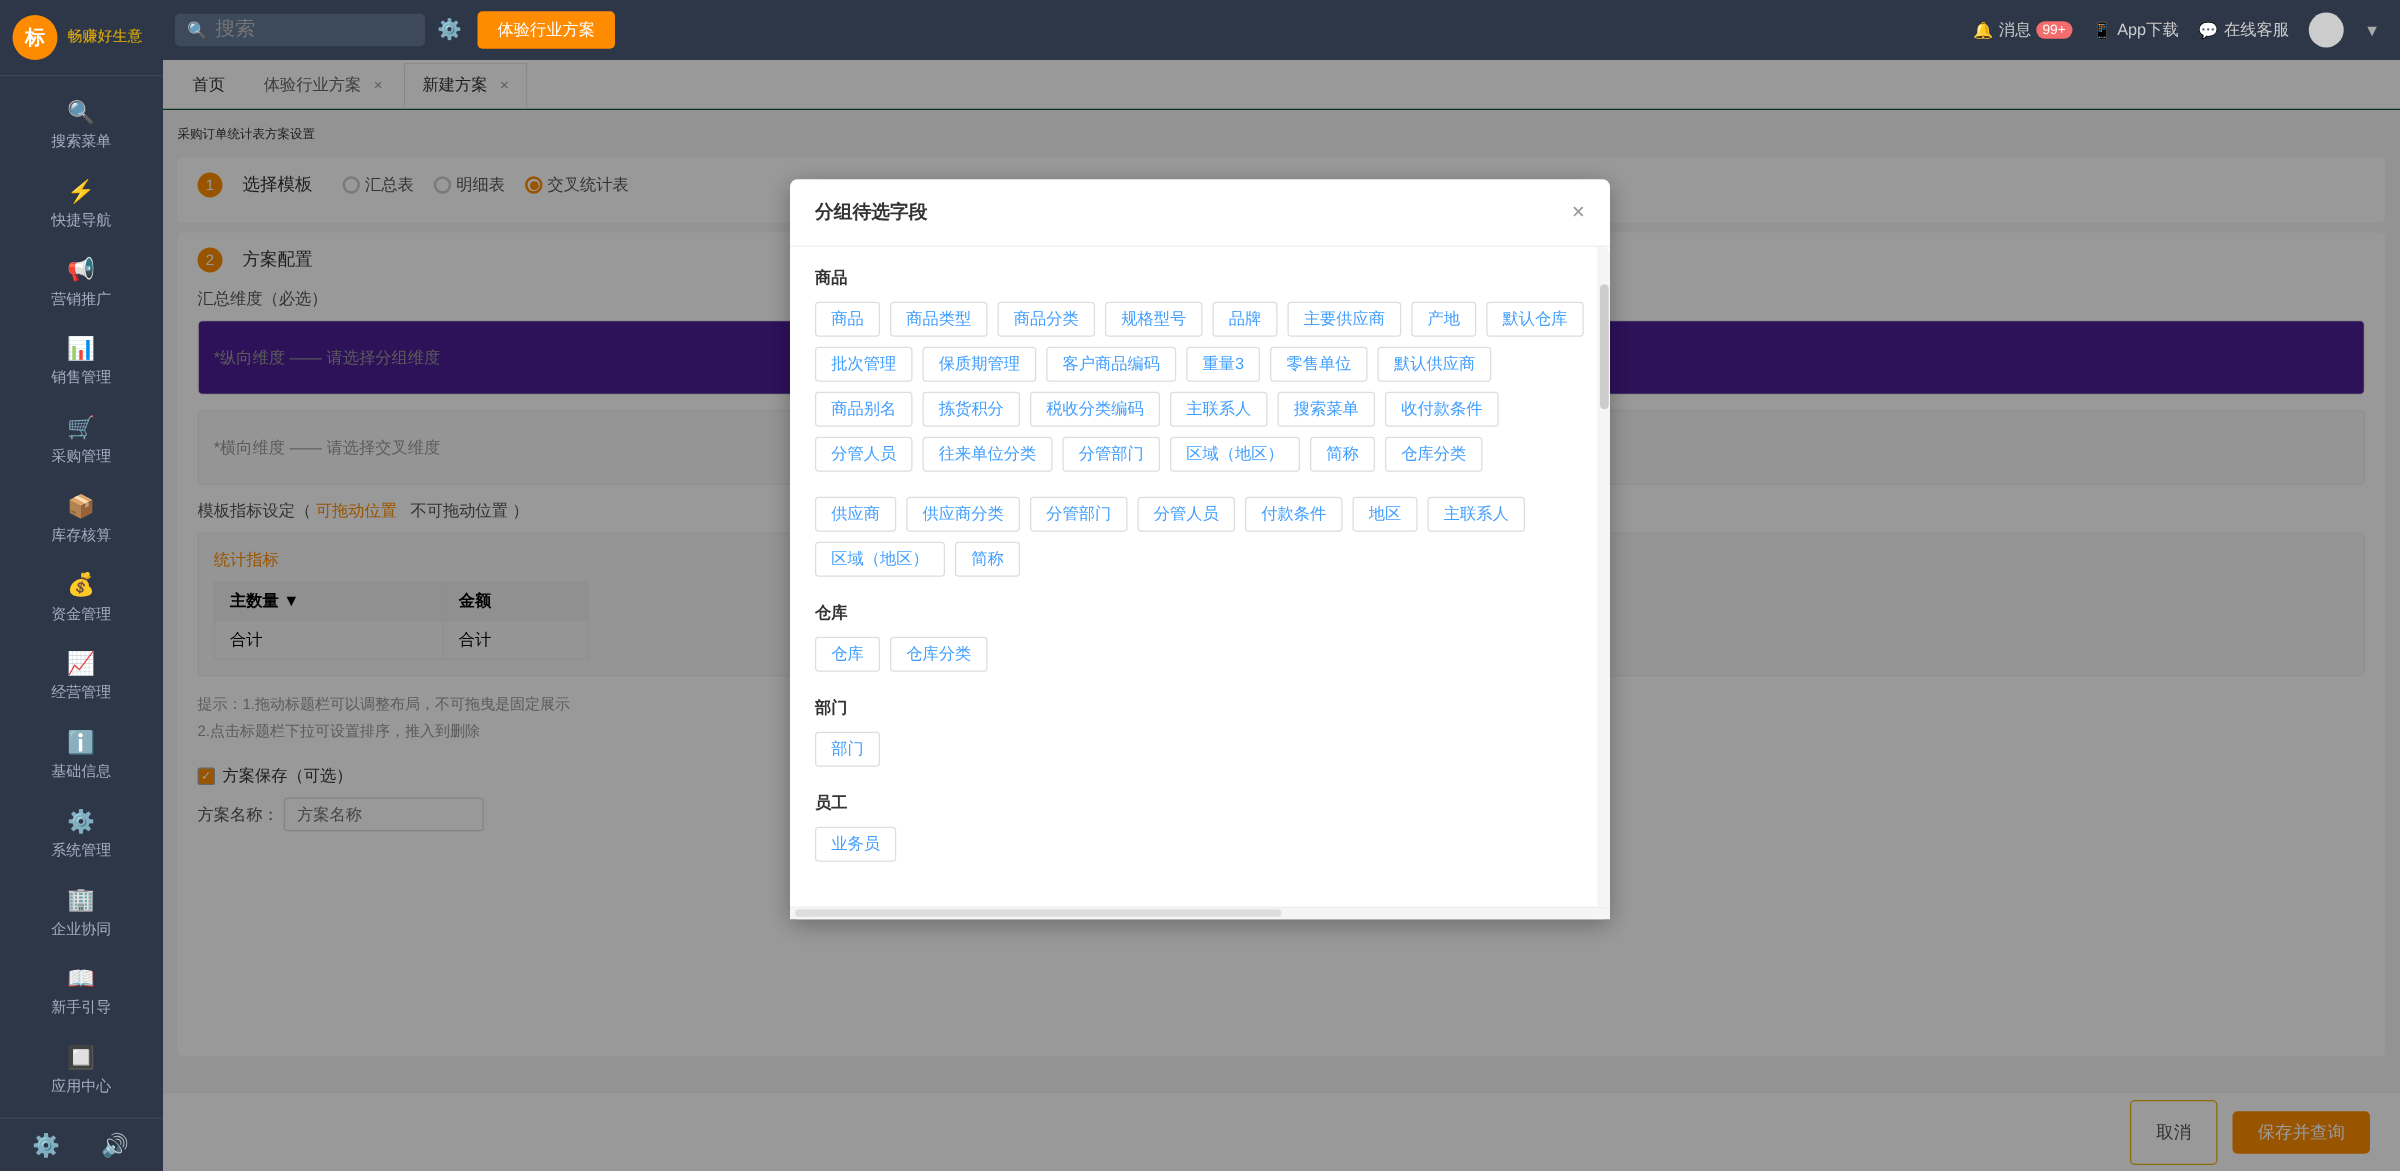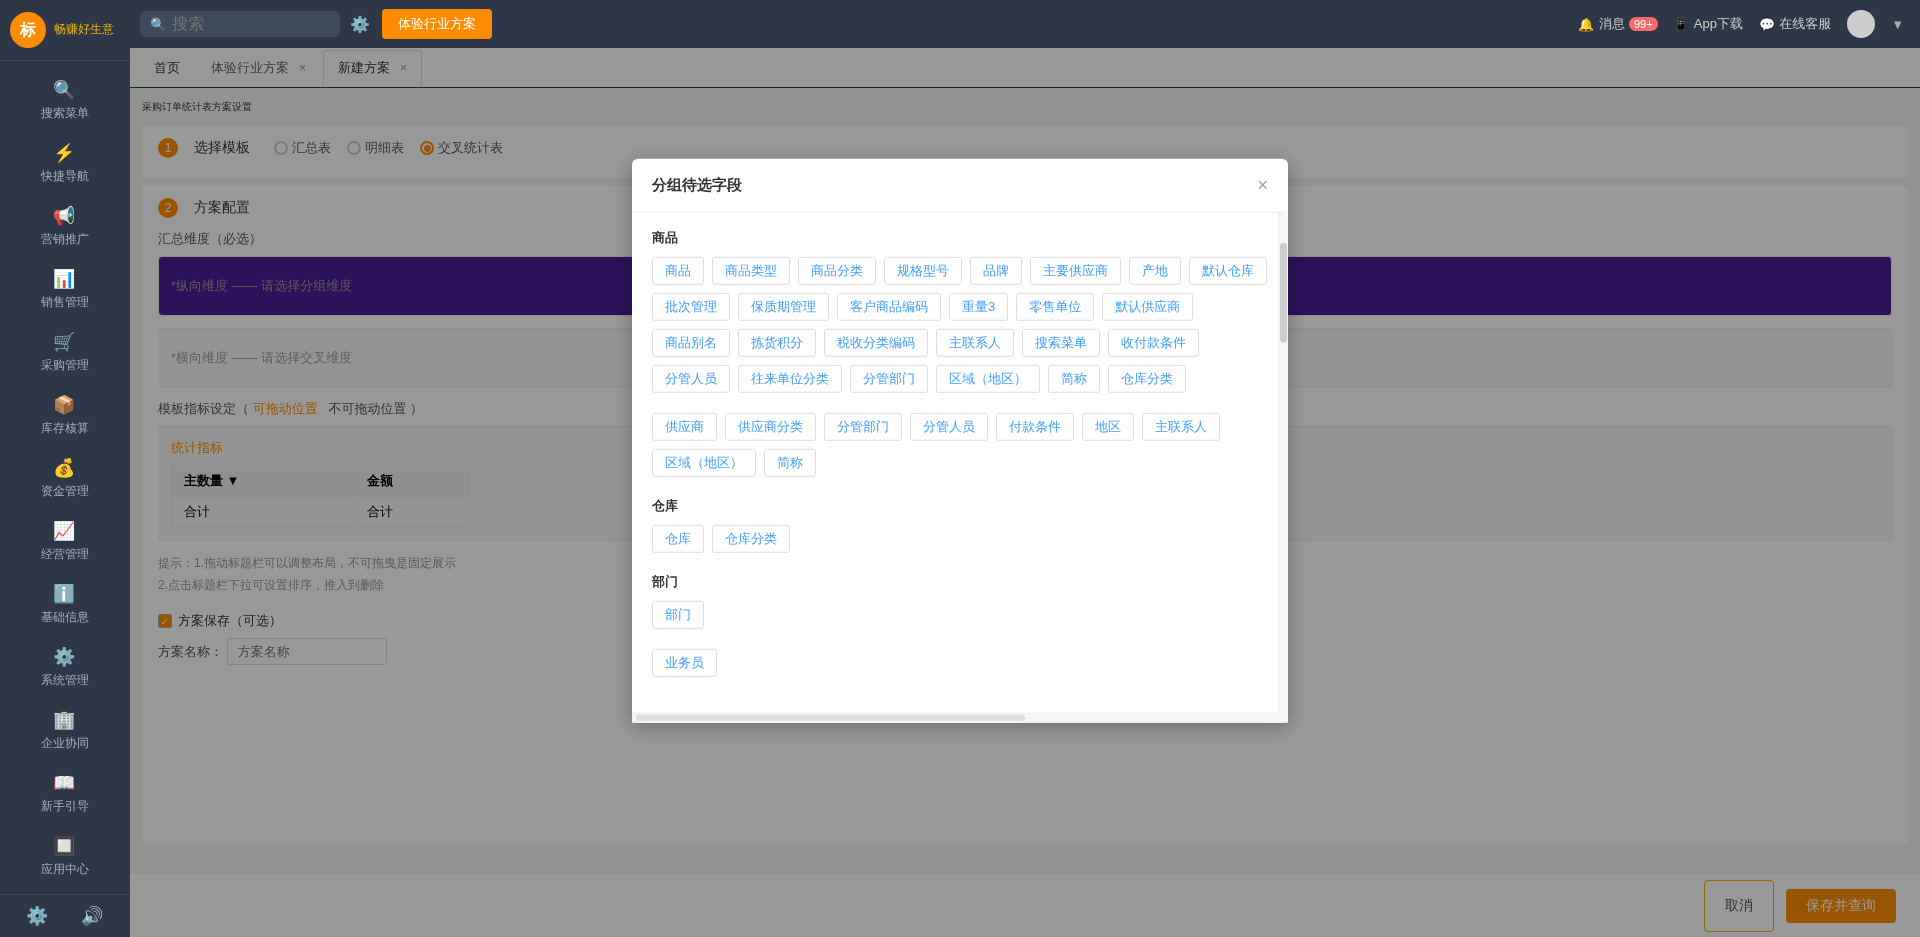--- a/index.html
+++ b/index.html
@@ -375,20 +375,21 @@
           <span class="field-tag">仓库分类</span>
         </div>
     </div>
       <div class="field-section">
       <div class="section-title">部门</div>
       <div class="field-grid">
           <span class="field-tag">部门</span>
         </div>
     </div>
       <div class="field-section">
+      <div class="section-title">员工</div>
       <div class="field-grid">
           <span class="field-tag">业务员</span>
         </div>
     </div>
     </div>
   <div class="modal-hscroll">
     <div class="modal-hscroll-thumb"></div>
   </div>
 
   <div style="position:absolute; right:0; top:54px; bottom:10px; width:10px; background:#f5f5f5; border-left:1px solid #eee; border-radius:0 6px 0 0;">

